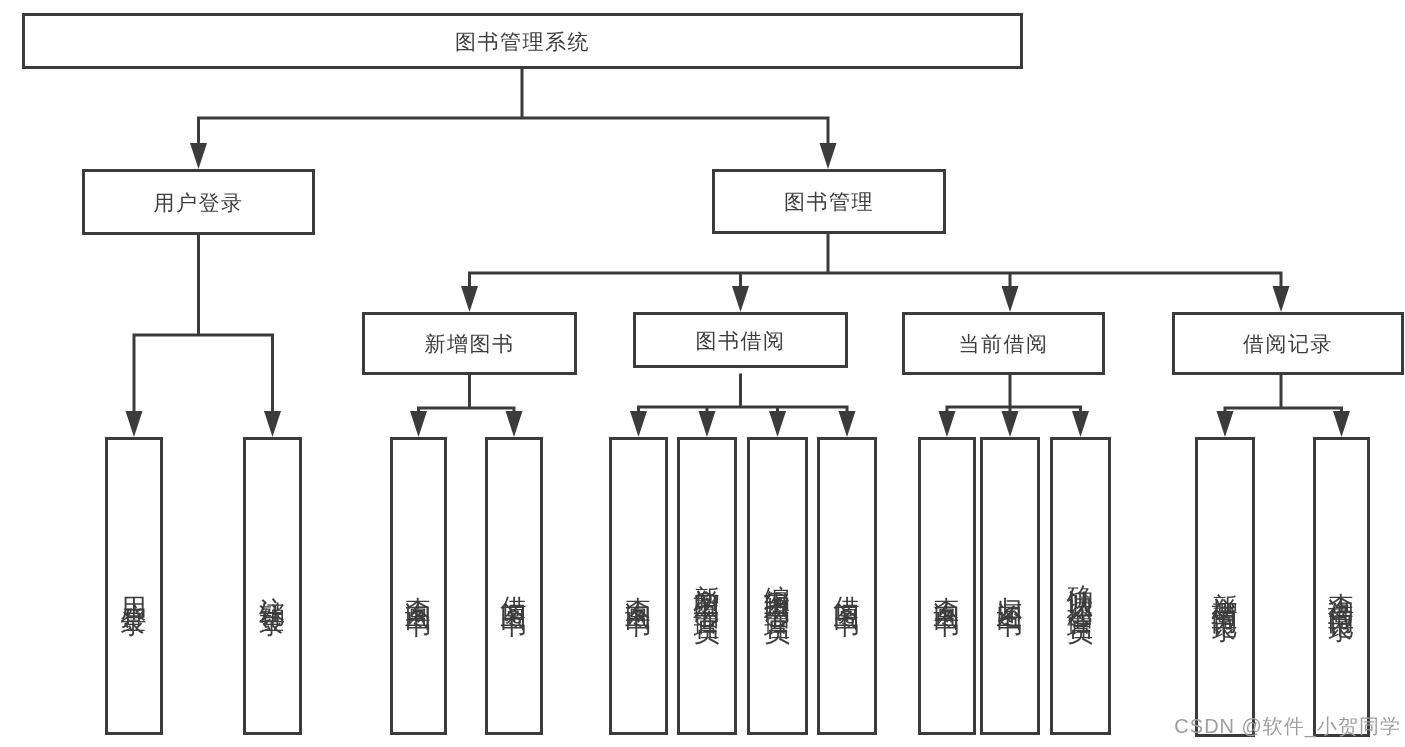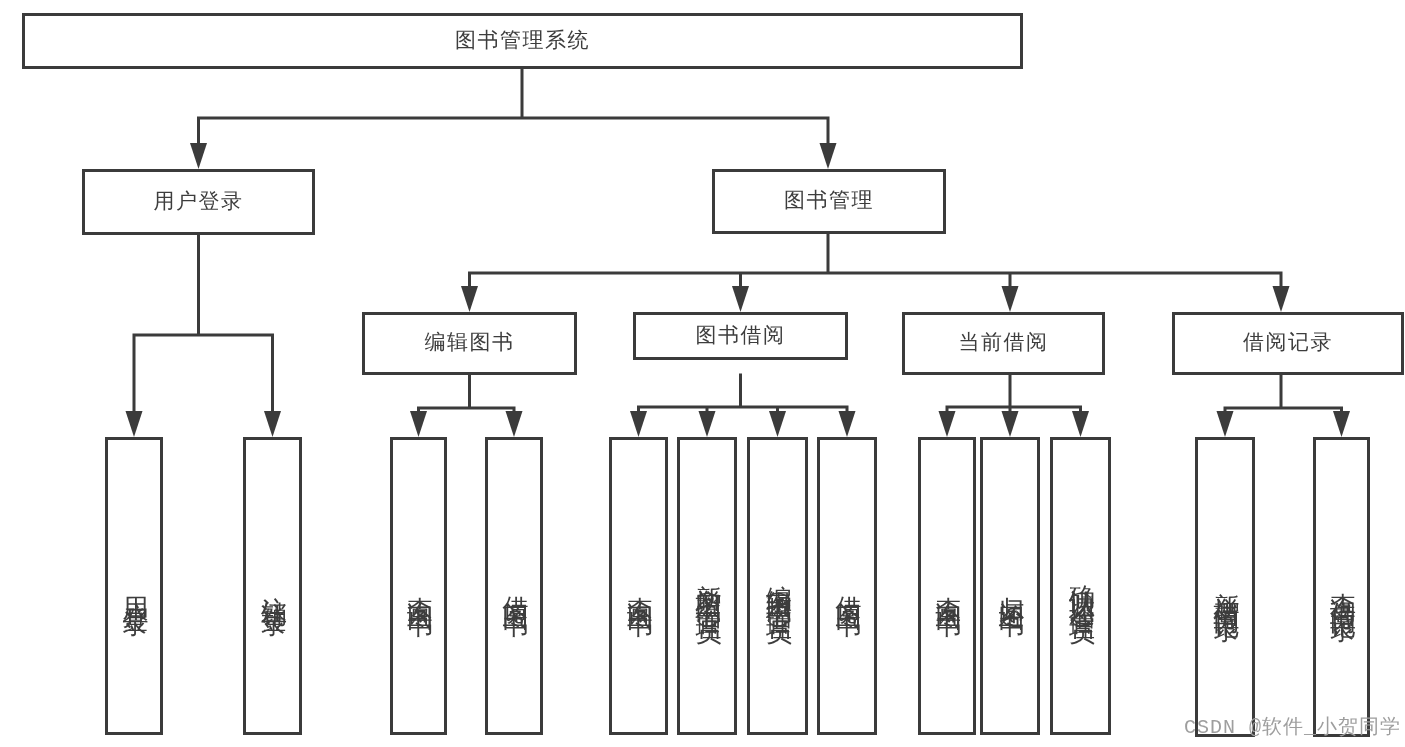--- a/index.html
+++ b/index.html
@@ -1,20 +1,20 @@
 <!DOCTYPE html>
 <html><head>
 <meta charset="utf-8">
 <style>
   html,body{margin:0;padding:0;background:#ffffff;}
   #canvas{
     position:relative;
     width:1405px;height:747px;
     background:#ffffff;
-    font-family:Liberation Mono, monospace;
+    font-family:Liberation Sans, sans-serif;
     overflow:hidden;
   }
   #wires{position:absolute;left:0;top:0;width:1405px;height:747px;}
   .node{
     position:absolute;
     box-sizing:border-box;
     border:3px solid #3b3b3b;
     background:#ffffff;
     color:#3d3d3d;
     display:flex;
@@ -77,22 +77,22 @@
       <polygon points="1216.5,411 1233.5,411 1225,437"></polygon>
       <polygon points="1333,411 1350,411 1341.5,437"></polygon>
     </g>
   </svg>
 
   <div class="node" style="left:22px;top:13px;width:1001px;height:56px">图书管理系统</div>
 
   <div class="node" style="left:82px;top:169px;width:233px;height:66px">用户登录</div>
   <div class="node" style="left:712px;top:169px;width:234px;height:65px">图书管理</div>
 
-  <div class="node" style="left:362px;top:312px;width:215px;height:63px">编辑图书</div>
-  <div class="node" style="left:633px;top:312px;width:215px;height:48px">图书借阅</div>
+  <div class="node" style="left:362px;top:312px;width:215px;height:63px">新增图书</div>
+  <div class="node" style="left:633px;top:312px;width:215px;height:56px">图书借阅</div>
   <div class="node" style="left:902px;top:312px;width:203px;height:63px">当前借阅</div>
   <div class="node" style="left:1172px;top:312px;width:232px;height:63px">借阅记录</div>
 
   <div class="node v" style="left:105px;top:437px;width:58px;height:298px">用户登录</div>
   <div class="node v" style="left:243px;top:437px;width:59px;height:298px">注销登录</div>
 
   <div class="node v" style="left:390px;top:437px;width:57px;height:298px">查询图书</div>
   <div class="node v" style="left:485px;top:437px;width:58px;height:298px">借阅图书</div>
 
   <div class="node v" style="left:609px;top:437px;width:59px;height:298px">查询图书</div>

